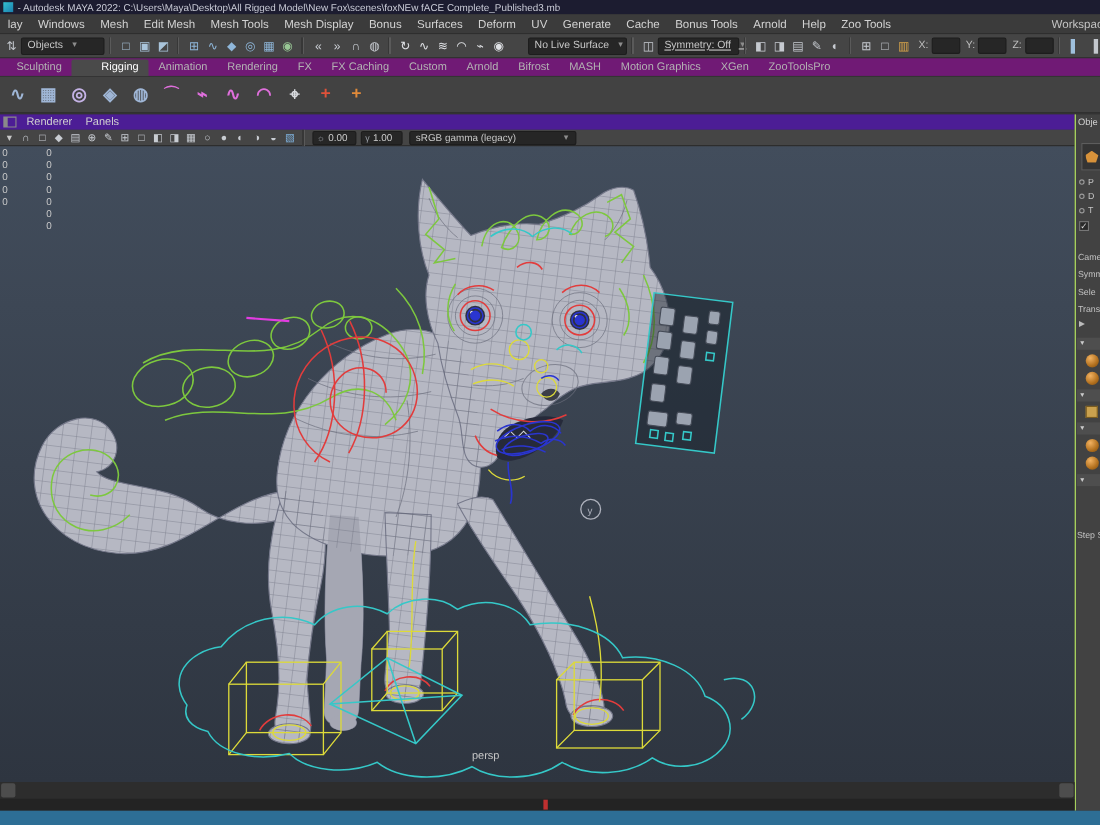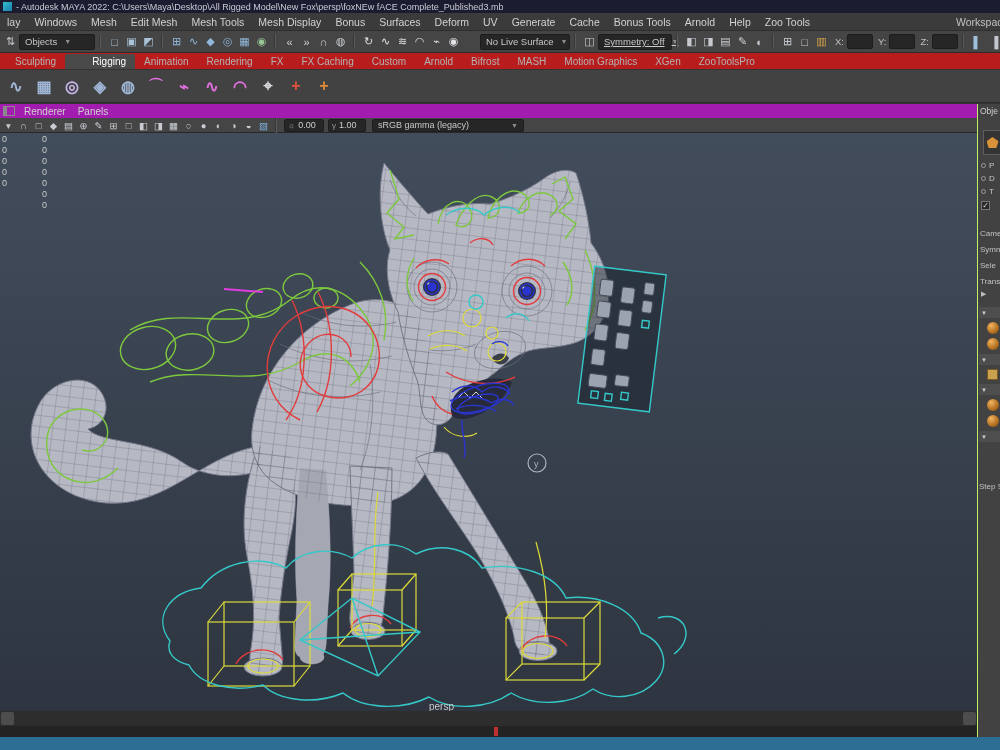--- a/index.html
+++ b/index.html
@@ -30,33 +30,33 @@
     background:linear-gradient(90deg,transparent 1px,#373737 1px,#373737 2px,#5a5a5a 2px,#5a5a5a 3px,transparent 3px);}
   .combo{height:16px;background:var(--field-bg);border:1px solid #1d1d1d;border-radius:2px;
     color:#c8c8c8;font-size:9.5px;display:flex;align-items:center;padding:0 5px;gap:7px;white-space:nowrap;flex:none;}
   .combo .arrow{color:#8d8d8d;font-size:7px;}
   .axisgroup{display:flex;align-items:center;margin-left:auto;}
   .axislabel{font-size:9.5px;color:#c0c0c0;margin:0 3px 0 5px;}
   .axisfield{width:26px;height:15px;background:var(--field-bg);border:1px solid #1d1d1d;border-radius:2px;
     color:#ccc;font-size:9px;line-height:13px;padding:0 2px;}
 
   
-  .shelftabs{position:absolute;left:0;top:53px;width:1000px;height:17px;background:#b91c1c;
+  .shelftabs{position:absolute;left:0;top:53px;width:1000px;height:17px;background:#701a75;
     display:flex;align-items:center;padding-left:6px;border-bottom:1px solid #343434;}
   .shelf-tab{font-size:10px;color:#b3b3b3;padding:2px 9px;white-space:nowrap;cursor:default;}
   .shelf-tab.active{color:#ffffff;background:#4a4a4a;border-radius:2px 2px 0 0;padding-left:27px;}
 
   
   .shelf{position:absolute;left:0;top:70px;width:1000px;height:33px;background:var(--shelf-bg);
     display:flex;align-items:center;gap:2px;padding-left:3px;border-bottom:1px solid #2c2c2c;}
   .shelf-icon{width:26px;height:26px;display:flex;align-items:center;justify-content:center;
     font-size:16px;font-weight:bold;border-radius:3px;flex:none;cursor:default;}
 
   
-  .panelmenu{position:absolute;left:0;top:104px;width:977px;height:14px;background:#a21caf;
+  .panelmenu{position:absolute;left:0;top:104px;width:977px;height:14px;background:#4c1d95;
     display:flex;align-items:center;font-size:10px;color:#d0d0d0;}
   .pm-icon{width:12px;height:10px;margin:0 3px;border:1px solid #8a8a8a;border-left-width:4px;flex:none;}
   .pm-item{padding:0 6px;white-space:nowrap;cursor:default;}
 
   
   .vptoolbar{position:absolute;left:0;top:118px;width:977px;height:15px;background:var(--toolbar-bg);
     display:flex;align-items:center;border-bottom:1px solid #282828;padding-left:1px;}
   .vp-icon{width:15px;height:14px;display:flex;align-items:center;justify-content:center;
     font-size:9.5px;color:#c8ccd2;flex:none;cursor:default;}
   .numfield{height:13px;background:var(--field-bg);border:1px solid #1d1d1d;border-radius:2px;color:#ccc;
@@ -66,21 +66,21 @@
     color:#c8c8c8;font-size:9px;display:flex;align-items:center;padding:0 5px;margin-left:4px;flex:none;}
   .cscombo .arrow{margin-left:auto;color:#8d8d8d;font-size:7px;}
 
   
   .viewport{position:absolute;left:0;top:133px;width:977px;height:578px;
     background:linear-gradient(var(--viewport-top),var(--viewport-bottom));overflow:hidden;}
   .vp-svg{position:absolute;left:0;top:0;width:977px;height:578px;}
   .hudcol{position:absolute;font-size:9px;color:#c9c9c9;line-height:11px;text-align:left;}
   .hud1{left:2px;top:1px;}
   .hud2{left:42px;top:1px;}
-  .persp{position:absolute;left:396px;top:568px;font-size:10px;color:#c8c8c8;padding-left:33px;}
+  .persp{position:absolute;left:396px;top:549px;font-size:10px;color:#c8c8c8;padding-left:33px;}
 
   .foxfill{fill:var(--fox-body);stroke:#75788a;stroke-width:1;}
   .foxwire{fill:url(#wirepat);stroke:none;}
   .contour{fill:none;stroke:#6b6e7c;stroke-width:0.9;opacity:0.7;}
   .rig{fill:none;stroke-width:1.4;}
   .rg{stroke:var(--rig-green);}
   .rr{stroke:var(--rig-red);}
   .ry{stroke:var(--rig-yellow);stroke-width:1.2;}
   .rc{stroke:var(--rig-cyan);}
   .rb{stroke:var(--rig-blue);}
@@ -115,21 +115,21 @@
   .framemarker{position:absolute;left:494px;top:1px;width:4px;height:9px;background:#c03030;}
   .taskbar{position:absolute;left:0;top:737px;width:1000px;height:13px;background:var(--taskbar);}
 </style>
 </head>
 <body>
 
 <div id="app">
 
   <div class="titlebar">
     <div class="appicon"></div>
-    <span class="title">- Autodesk MAYA 2022: C:\Users\Maya\Desktop\All Rigged Model\New Fox\persp\foxNEw  fACE Complete_Published3.mb</span>
+    <span class="title">- Autodesk MAYA 2022: C:\Users\Maya\Desktop\All Rigged Model\New Fox\scenes\foxNEw  fACE Complete_Published3.mb</span>
   </div>
 
   <div class="menubar">
     <div class="menu-items">
 
     <span class="menu-item">lay</span>
         <span class="menu-item">Windows</span>
         <span class="menu-item">Mesh</span>
         <span class="menu-item">Edit Mesh</span>
         <span class="menu-item">Mesh Tools</span>

